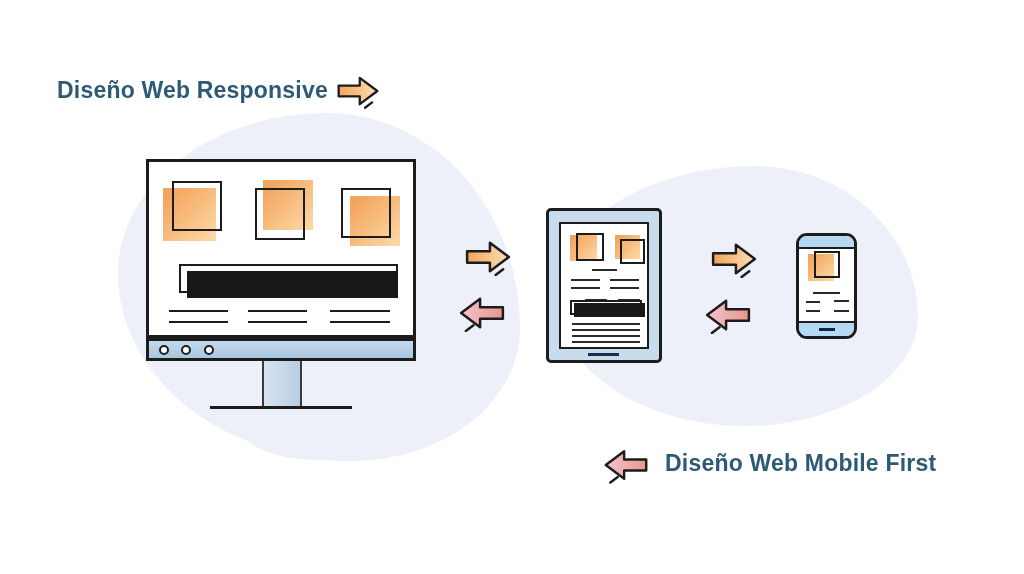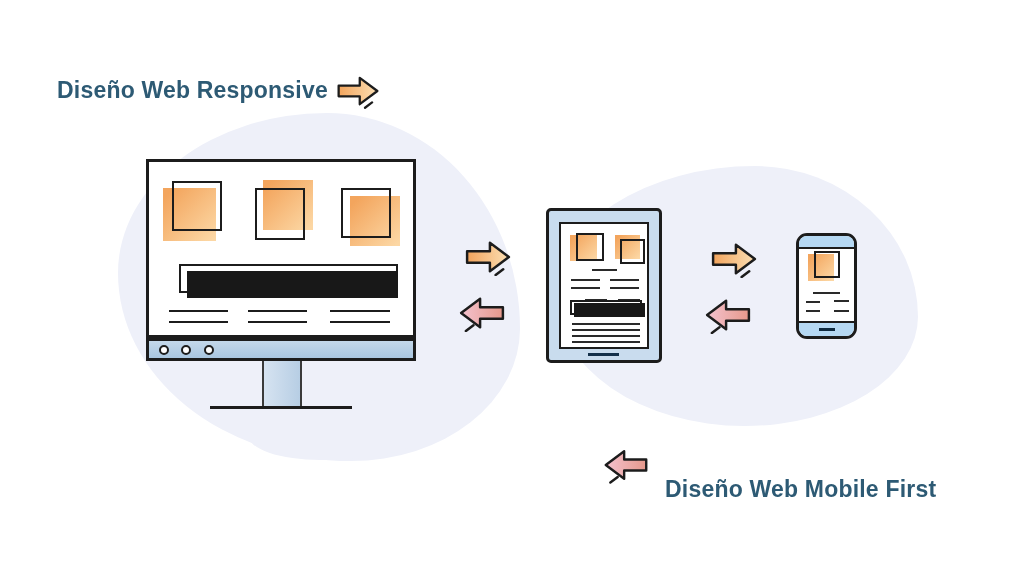--- a/index.html
+++ b/index.html
@@ -18,21 +18,21 @@
                 border-radius:52% 48% 42% 58% / 46% 62% 38% 54%; }
   .blob-left-tail { left:248px; top:398px; width:180px; height:62px;
                 border-radius:50% 50% 60% 40% / 60% 55% 45% 40%; }
   .blob-right { left:556px; top:166px; width:362px; height:260px;
                 border-radius:55% 45% 48% 52% / 50% 58% 42% 50%; }
 
   
   .title { position:absolute; color:#2d5a74; font-size:23px; font-weight:700;
            letter-spacing:0.2px; white-space:nowrap; }
   .title-top { left:57px; top:77px; }
-  .title-bottom { left:665px; top:476px;text-align:center; }
+  .title-bottom { left:665px; top:450px;text-align:center; }
 
   
   .line { position:absolute; border-top:2.5px solid #1c1c1c; }
   .thinline { position:absolute; border-top:2px solid #2a2a2a; }
 
   
   .sq-fill { position:absolute; background:linear-gradient(135deg,#f3a55d 10%,#fcd7a4 95%); }
   .sq-outline { position:absolute; border:2px solid #1c1c1c; background:transparent; }
 
   

